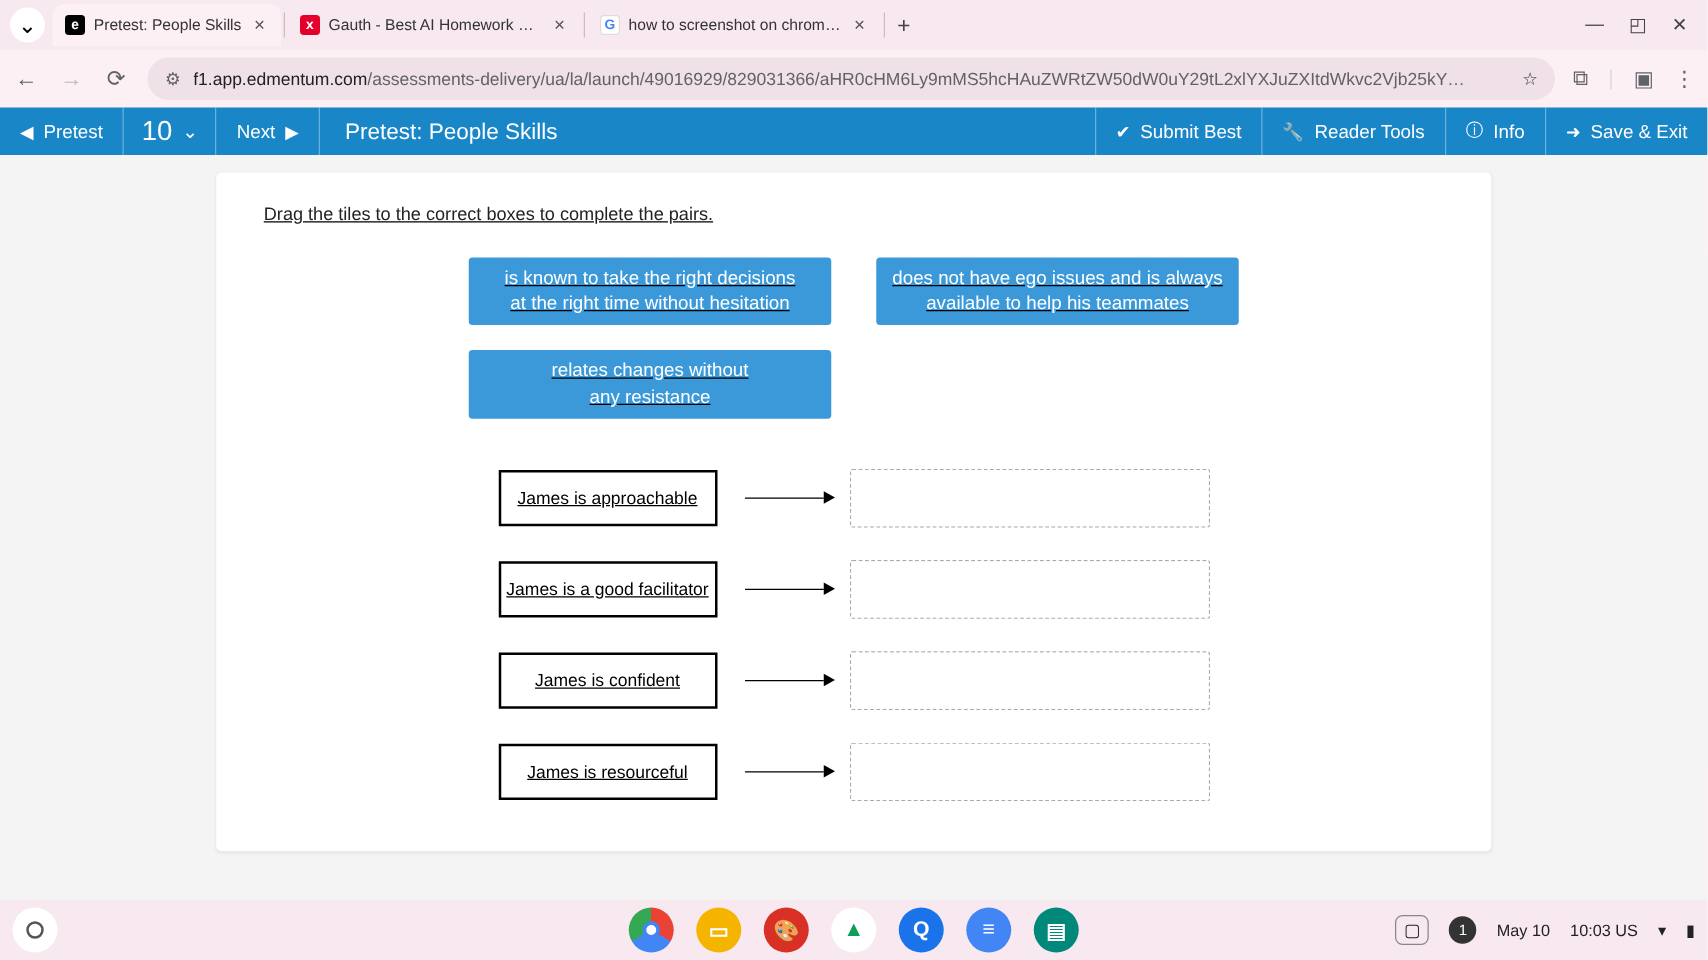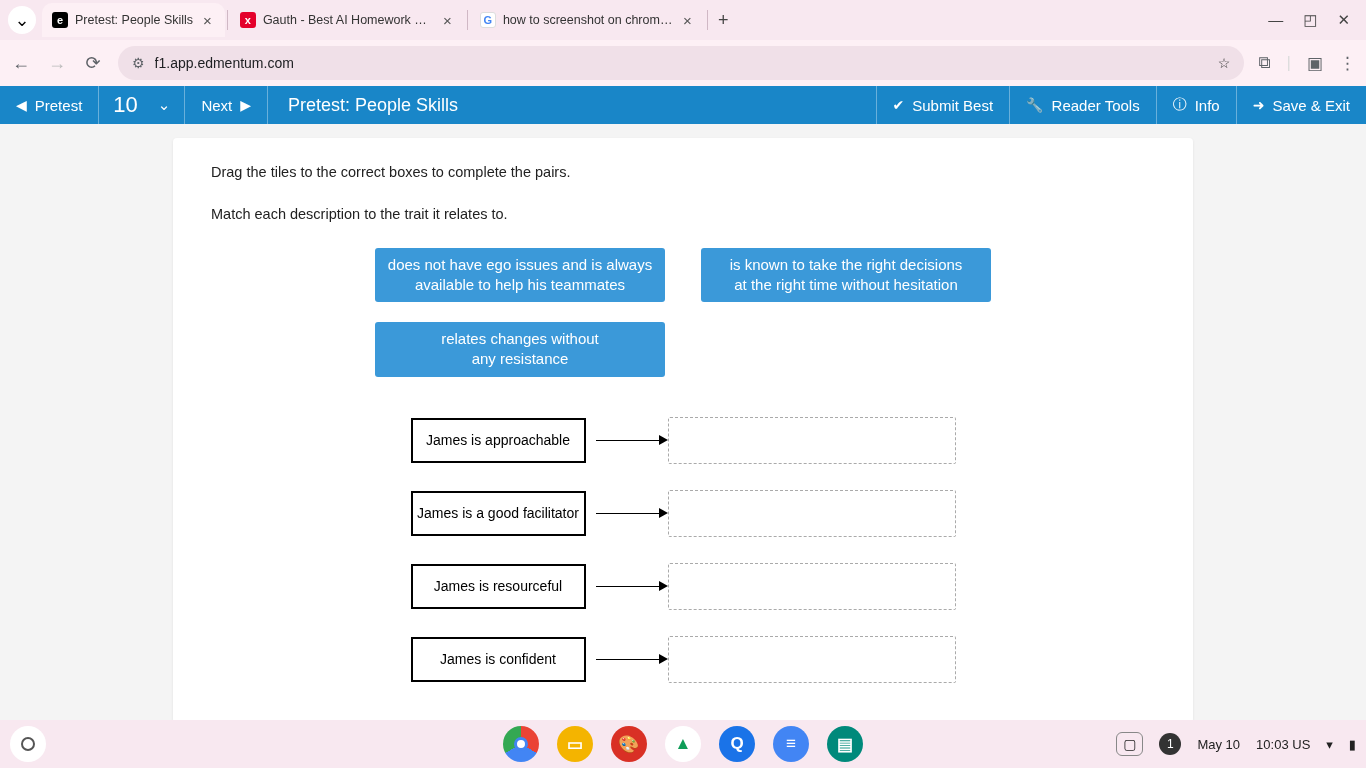--- a/index.html
+++ b/index.html
@@ -21,34 +21,34 @@
 .nav-icon.disabled { color: #bbb; }
 .url-box { flex: 1; background: #f0e0e8; border-radius: 20px; height: 34px; display: flex; align-items: center; padding: 0 14px; gap: 10px; font-size: 14px; color: #333; }
 .url-prefix { color: #5f6368; font-size: 14px; }
 .url-host { color: #202124; }
 .url-path { color: #5f6368; white-space: nowrap; overflow: hidden; }
 .addr-right { display: flex; gap: 16px; color: #5f6368; font-size: 17px; align-items: center; }
 
 .toolbar { background: #1986c8; height: 38px; display: flex; align-items: stretch; color: #fff; font-size: 15px; }
 .tb-sep { width: 1px; background: rgba(255,255,255,0.35); }
 .tb-btn { display: flex; align-items: center; padding: 0 16px; gap: 8px; white-space: nowrap; }
-.tb-num { font-size: 22px; padding: 0 14px; display: flex; align-items: center; gap: 20px; }
+.tb-num { font-size: 22px; padding: 0 14px; display: flex; align-items: center; gap: 8px; }
 .tb-title { padding: 0 20px; font-size: 18px; display: flex; align-items: center; }
 .tb-spacer { flex: 1; }
 .tb-icon { font-size: 14px; }
 
 .content-area { flex: 1; background: #f4f4f4; overflow: auto; }
-.card { background: #fff; width: 1020px; margin: 14px auto 0; border-radius: 4px; padding: 24px 38px 40px; box-shadow: 0 1px 3px rgba(0,0,0,0.08); }
+.card { background: #fff; width: 1020px; margin: 14px auto 0; border-radius: 4px; padding: 24px 38px 40px; box-shadow: 0 1px 3px rgba(0,0,0,0.08); text-decoration: underline; }
 .instr { font-size: 14.5px; color: #222; margin-bottom: 20px; line-height: 1.5; }
 
 .tiles { display: grid; grid-template-columns: 290px 290px; gap: 20px 36px; justify-content: center; margin: 22px 0 40px; }
 .tile { background: #3b99d9; color: #fff; font-size: 15px; text-align: center; padding: 7px 6px; border-radius: 3px; line-height: 1.35; }
 
 .pairs { display: flex; flex-direction: column; gap: 26px; align-items: center; }
-.pair { display: flex; align-items: center; gap: 0; }
+.pair { display: flex; align-items: center; gap: 12px; }
 .trait { border: 2px solid #000; width: 175px; height: 45px; display: flex; align-items: center; justify-content: center; font-size: 14px; }
 .arrow-wrap { width: 82px; display: flex; align-items: center; justify-content: center; }
 .arrow-line { height: 1px; background: #000; flex: 1; margin-left: 10px; }
 .arrow-head { border-left: 9px solid #000; border-top: 5px solid transparent; border-bottom: 5px solid transparent; }
 .drop { border: 1px dashed #aaa; width: 288px; height: 47px; border-radius: 2px; }
 
 .taskbar { background: #f8e8f0; height: 48px; display: flex; align-items: center; padding: 0 10px; }
 .tb-launcher { width: 36px; height: 36px; border-radius: 50%; background: #fff; display: flex; align-items: center; justify-content: center; margin-right: auto; }
 .tb-apps { display: flex; gap: 18px; position: absolute; left: 50%; transform: translateX(-50%); }
 .app-icon { width: 36px; height: 36px; border-radius: 50%; display: flex; align-items: center; justify-content: center; color: #fff; font-size: 17px; font-weight: bold; }
@@ -95,20 +95,21 @@
 </div>
 
 <div class="addr-bar">
   <span class="nav-icon">←</span>
   <span class="nav-icon disabled">→</span>
   <span class="nav-icon">⟳</span>
   <div class="url-box">
     <span class="url-prefix">⚙</span>
     <span style="display:flex;overflow:hidden;flex:1">
       <span class="url-host">f1.app.edmentum.com</span>
+      <span class="url-path">/assessments-delivery/ua/la/launch/49016929/829031366/aHR0cHM6Ly9mMS5hcHAuZWRtZW50dW0uY29tL2xlYXJuZXItdWkvc2Vjb25kY…</span>
     </span>
     <span>☆</span>
   </div>
   <div class="addr-right">
     <span>⧉</span>
     <span style="color:#ddd">|</span>
     <span>▣</span>
     <span>⋮</span>
   </div>
 </div>
@@ -149,32 +150,31 @@
   <span class="tb-sep"></span>
   <div class="tb-btn">
     <span class="tb-icon">➜</span>
     <span>Save &amp; Exit</span>
   </div>
 </div>
 
 <div class="content-area">
   <div class="card">
     <div class="instr">Drag the tiles to the correct boxes to complete the pairs.</div>
-    <div class="instr">Match each description to the trait it relates to.</div>
 
     <div class="tiles">
+      <div class="tile">
+        <span>is known to take the right decisions</span><br>
+        <span>at the right time without hesitation</span>
+      </div>
       <div class="tile">
         <span>does not have ego issues and is always</span><br>
         <span>available to help his teammates</span>
       </div>
       <div class="tile">
-        <span>is known to take the right decisions</span><br>
-        <span>at the right time without hesitation</span>
-      </div>
-      <div class="tile">
         <span>relates changes without</span><br>
         <span>any resistance</span>
       </div>
     </div>
 
     <div class="pairs">
       <div class="pair">
         <div class="trait">James is approachable</div>
         <div class="arrow-wrap">
             <div class="arrow-line"></div>
@@ -184,29 +184,29 @@
       </div>
       <div class="pair">
         <div class="trait">James is a good facilitator</div>
         <div class="arrow-wrap">
             <div class="arrow-line"></div>
             <div class="arrow-head"></div>
           </div>
         <div class="drop"></div>
       </div>
       <div class="pair">
+        <div class="trait">James is confident</div>
+        <div class="arrow-wrap">
+            <div class="arrow-line"></div>
+            <div class="arrow-head"></div>
+          </div>
+        <div class="drop"></div>
+      </div>
+      <div class="pair">
         <div class="trait">James is resourceful</div>
-        <div class="arrow-wrap">
-            <div class="arrow-line"></div>
-            <div class="arrow-head"></div>
-          </div>
-        <div class="drop"></div>
-      </div>
-      <div class="pair">
-        <div class="trait">James is confident</div>
         <div class="arrow-wrap">
             <div class="arrow-line"></div>
             <div class="arrow-head"></div>
           </div>
         <div class="drop"></div>
       </div>
     </div>
   </div>
 
 </div>

